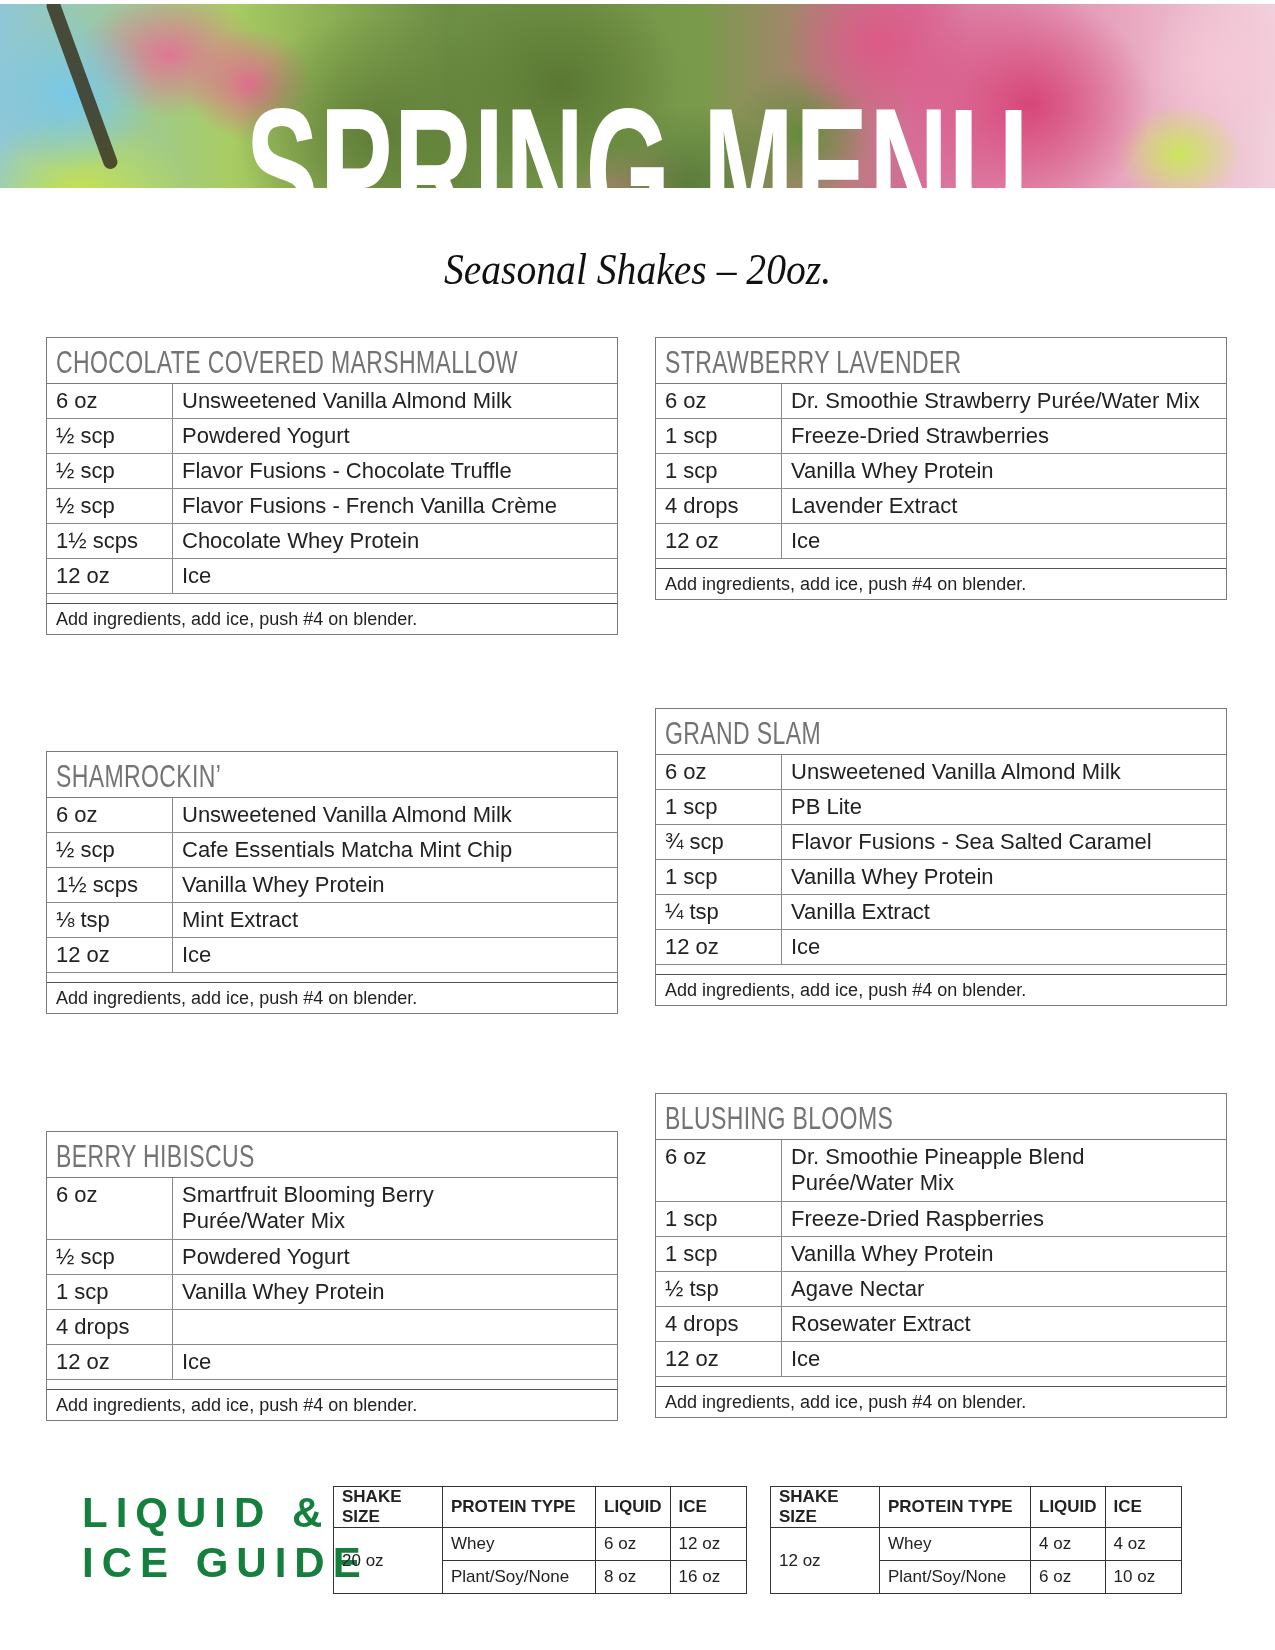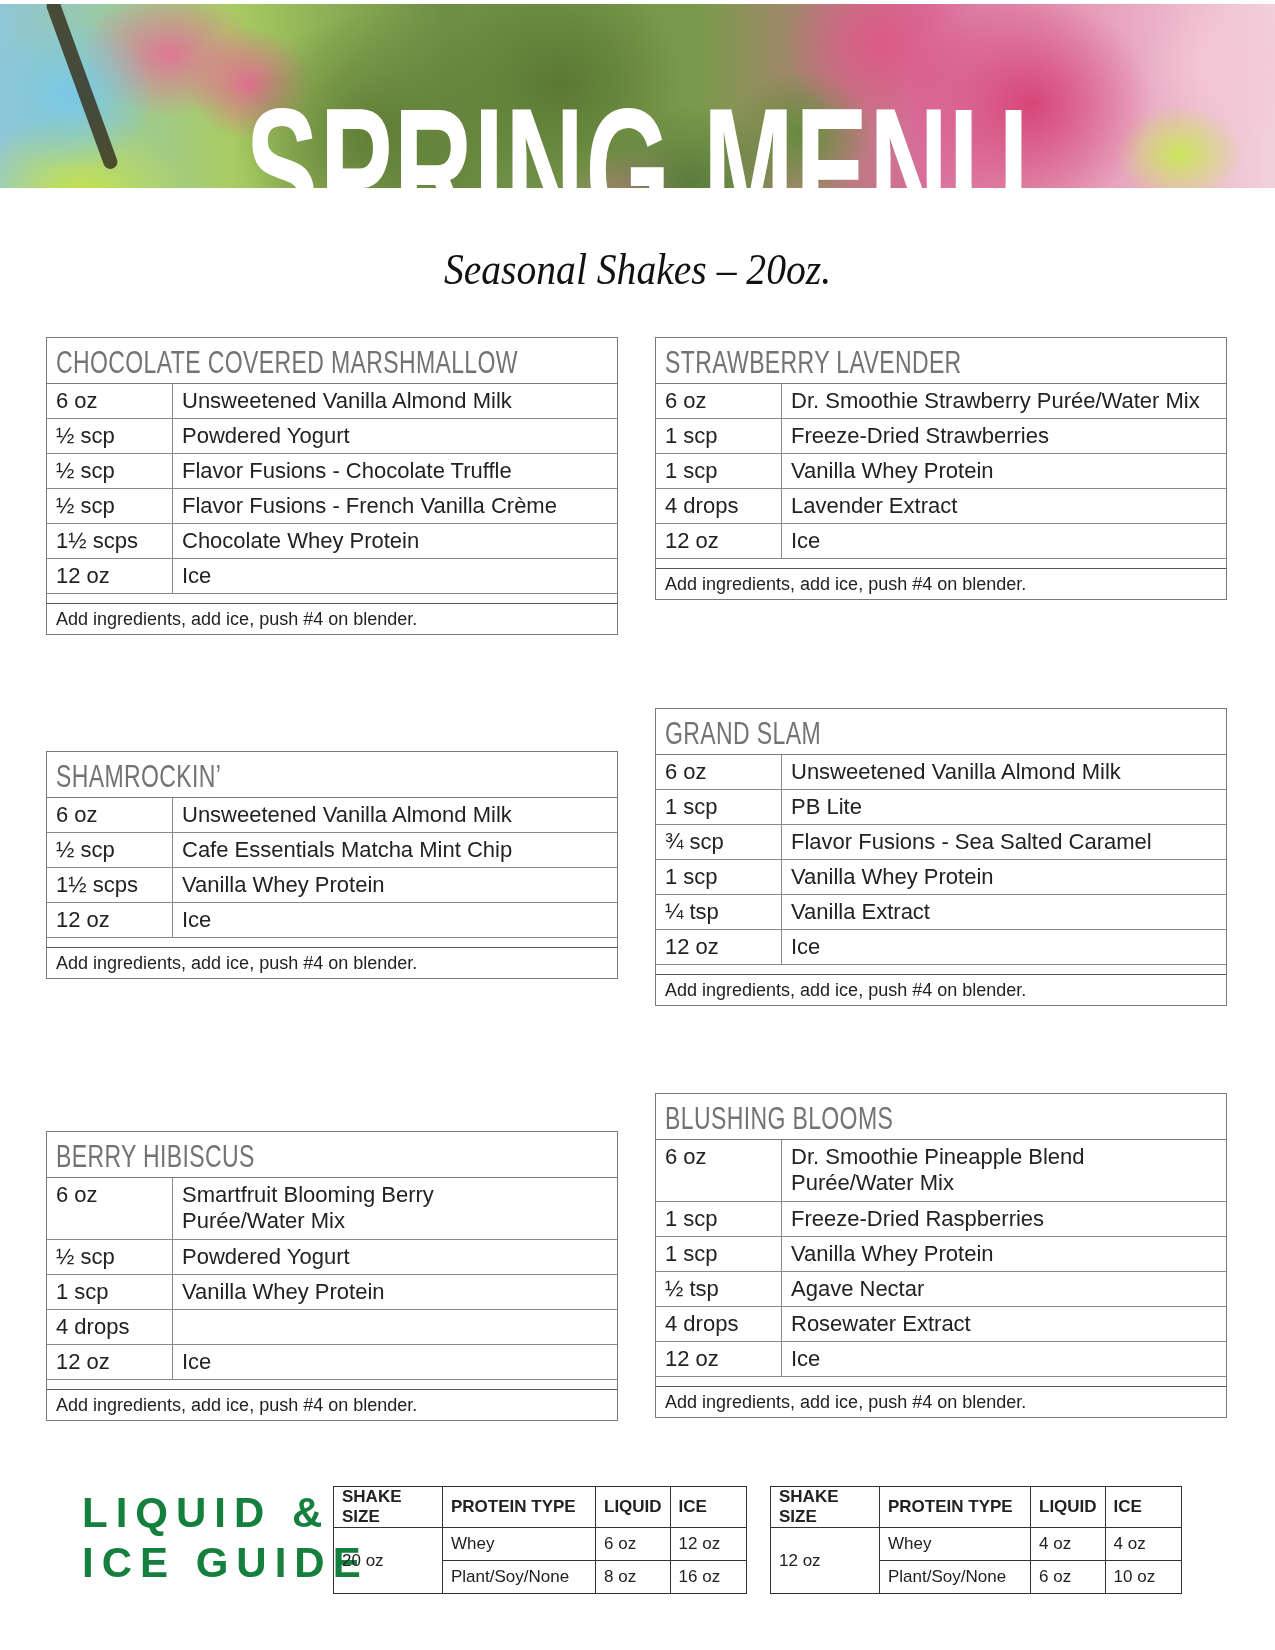--- a/index.html
+++ b/index.html
@@ -147,20 +147,24 @@
     </div>
   <div class="row r1">
       <div class="qty">½ scp</div>
       <div class="ing">Cafe Essentials Matcha Mint Chip</div>
     </div>
   <div class="row r1">
       <div class="qty">1½ scps</div>
       <div class="ing">Vanilla Whey Protein</div>
     </div>
   <div class="row r1">
+      <div class="qty">⅛ tsp</div>
+      <div class="ing">Mint Extract</div>
+    </div>
+  <div class="row r1">
       <div class="qty">12 oz</div>
       <div class="ing">Ice</div>
     </div>
   <div class="spacer"></div>
   <div class="note">Add ingredients, add ice, push #4 on blender.</div>
 </div>
 
 <div class="card" style="left:655px; top:1093px;">
   <div class="card-title"><span>BLUSHING BLOOMS</span></div>
   <div class="row r2">

